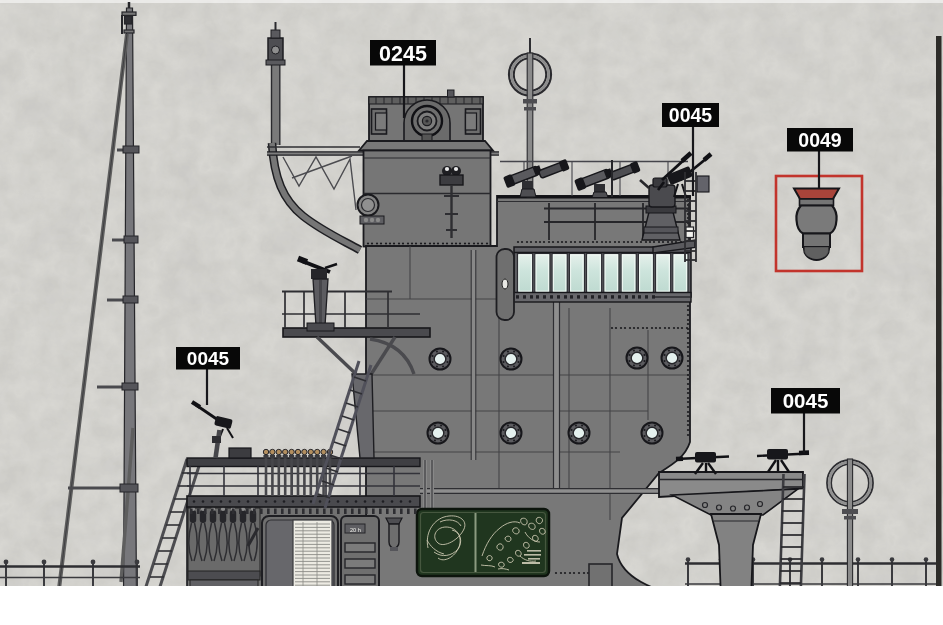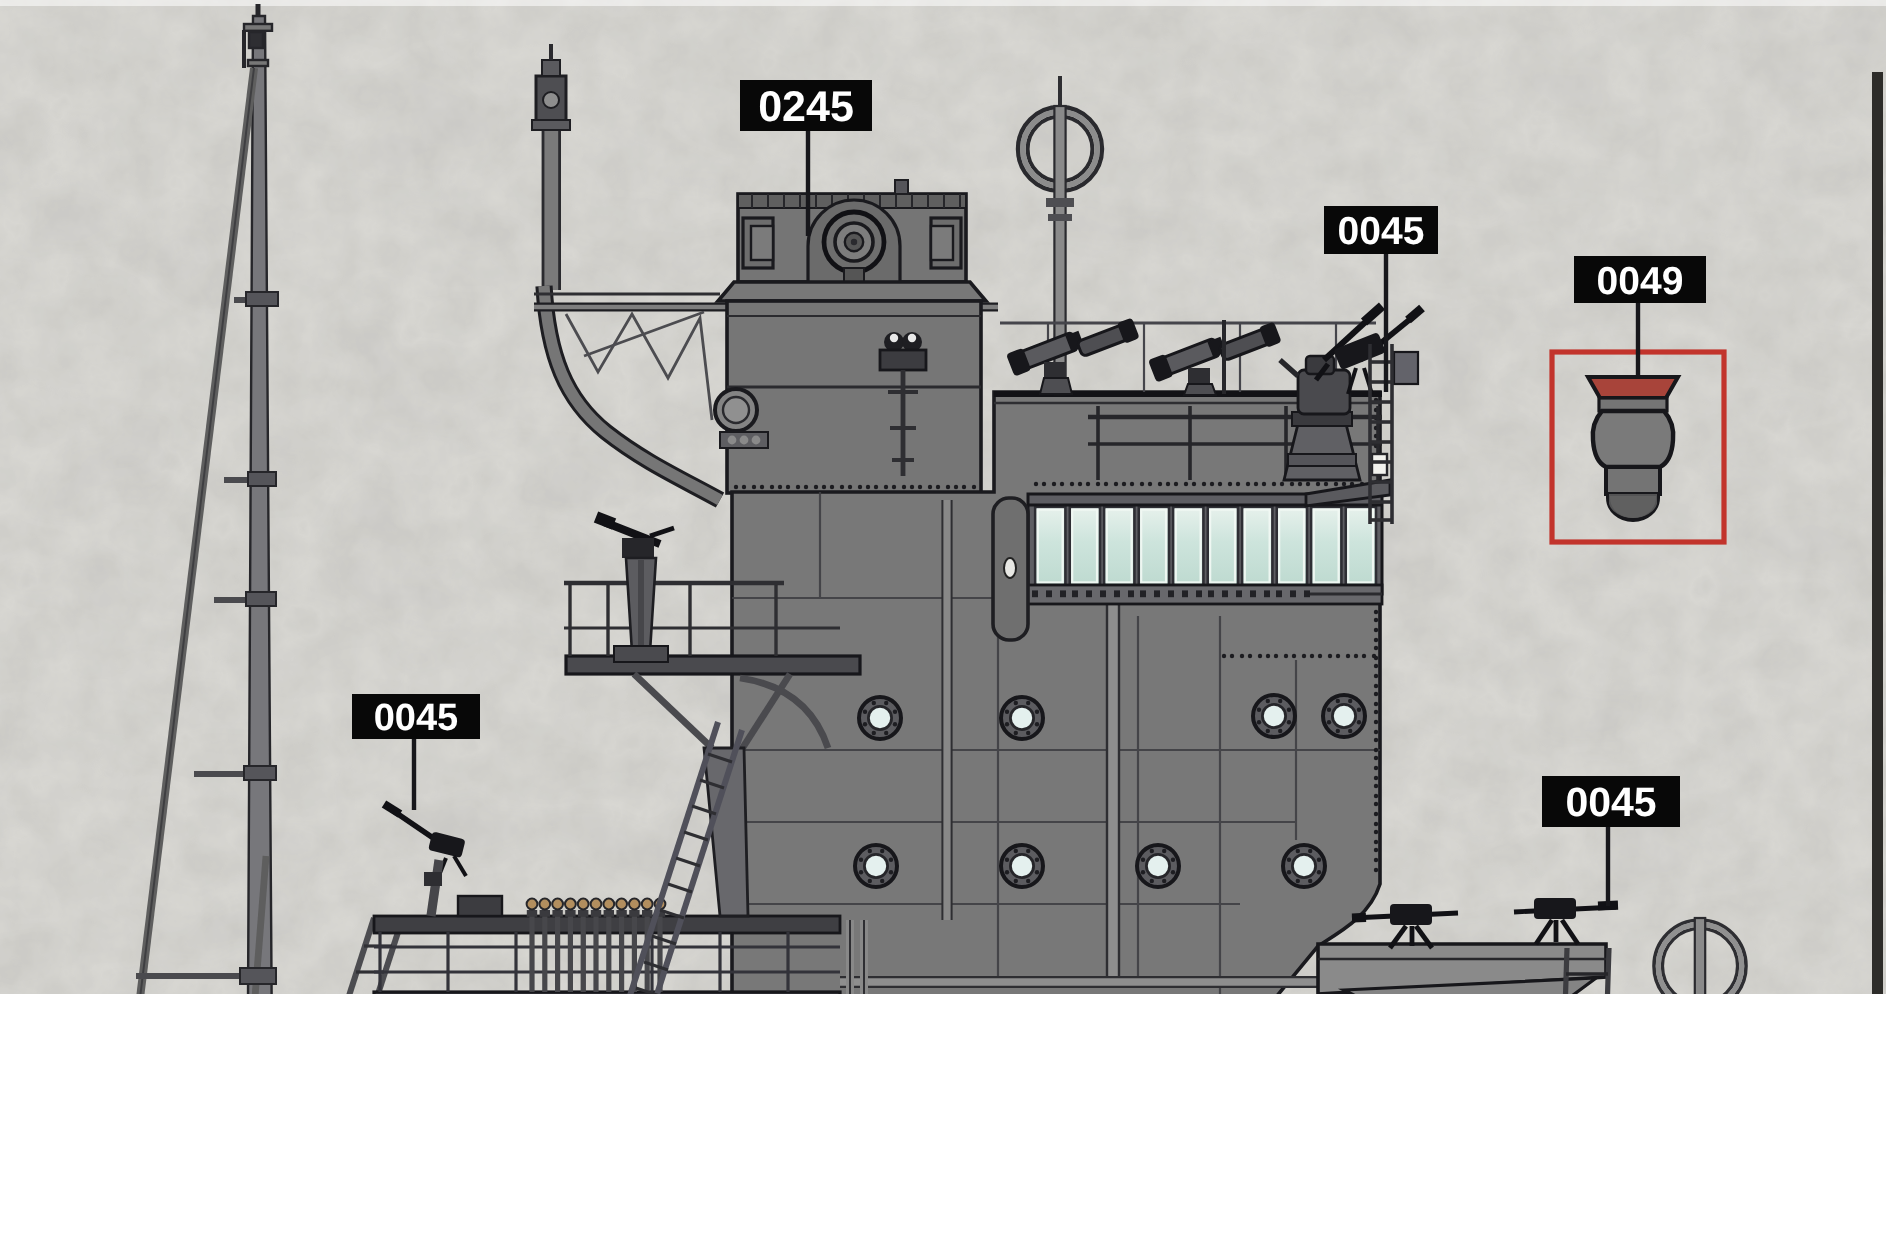--- a/index.html
+++ b/index.html
@@ -1,16 +1,16 @@
 <!DOCTYPE html>
 <html><head>
 <meta charset="utf-8">
 <style>
 html,body{margin:0;padding:0;background:#fff;}
-#page{position:relative;width:943px;height:497px;overflow:hidden;font-family:"Liberation Sans",sans-serif;}
+#page{position:relative;width:943px;height:586px;overflow:hidden;font-family:"Liberation Sans",sans-serif;}
 svg{display:block;}
 .mul{mix-blend-mode:multiply;}
 </style>
 </head>
 <body>
 <div id="page">
 <svg width="943" height="625" viewBox="0 0 943 625" xmlns="http://www.w3.org/2000/svg">
 <defs>
 <filter id="paper" x="0" y="0" width="100%" height="100%">
   <feTurbulence type="fractalNoise" baseFrequency="0.05" numOctaves="4" seed="7"></feTurbulence>

